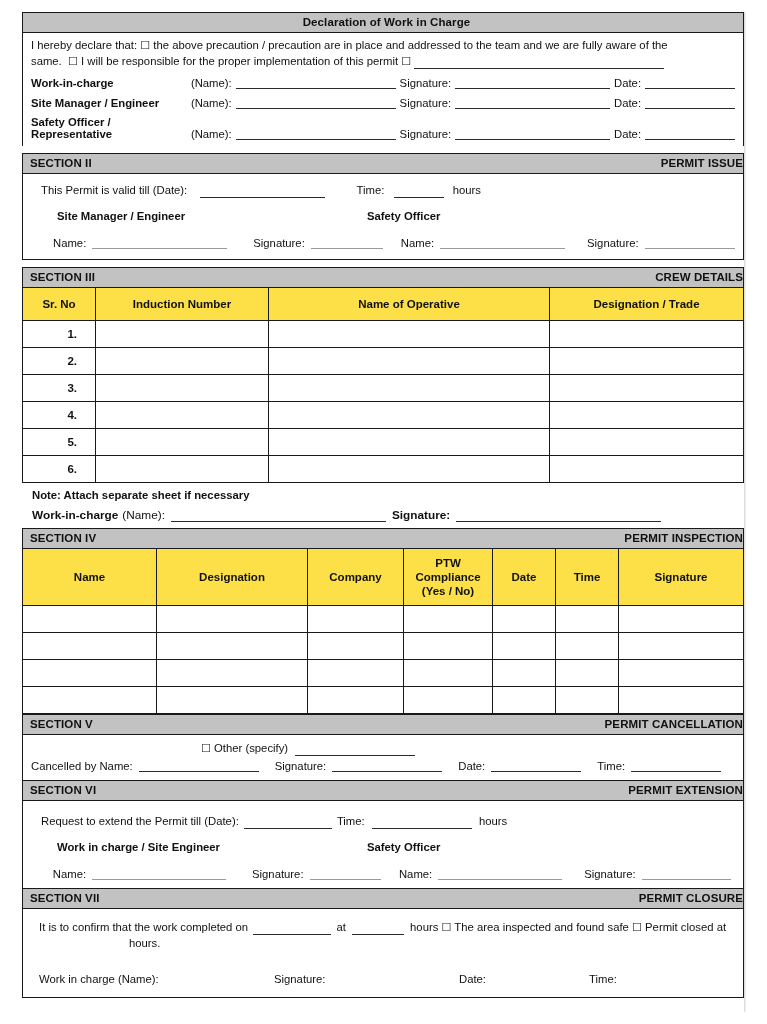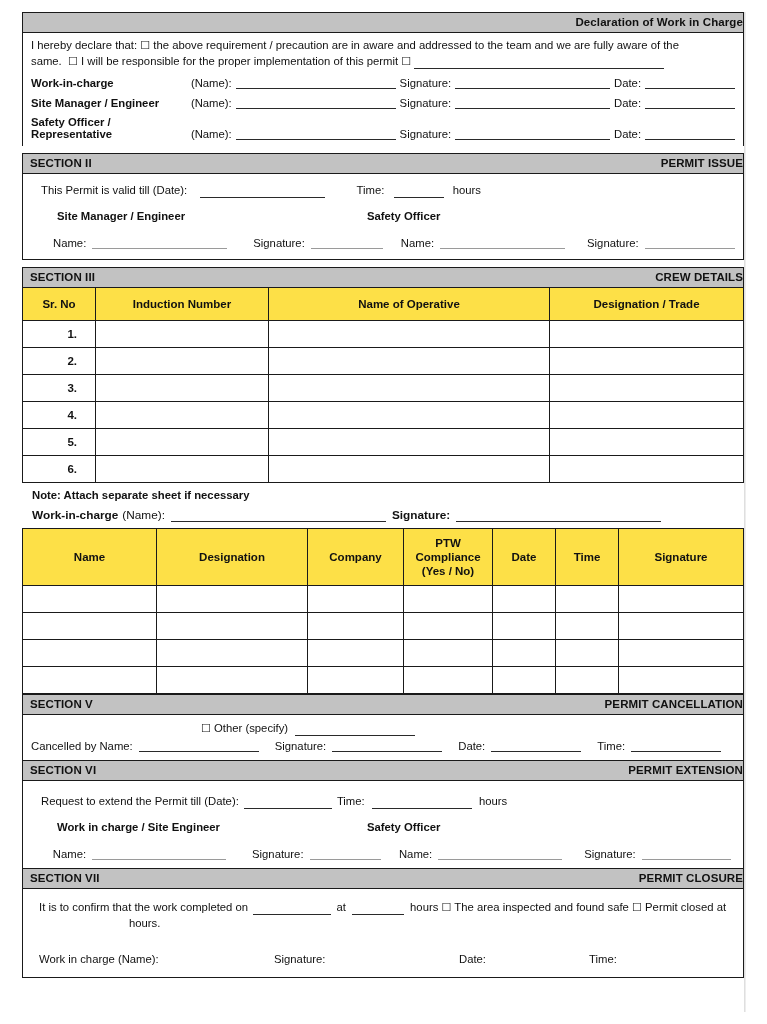--- a/index.html
+++ b/index.html
@@ -45,21 +45,21 @@
     left: 7px;
     top: 3px;
   }
   .bar .ttl {
     position: absolute;
     left: 0; right: 0;
     top: 3px;
     text-align: right;
     padding-left: 30px;
   }
-  .bar .ttl.onlyleft { text-align: right; padding-left: 7px; }
+  .bar .ttl.onlyleft { text-align: center; padding-left: 7px; }
 
   .body-pad { padding: 4px 8px 6px 8px; }
 
   .txt { font-size: 11.3px; line-height: 16px; }
   .b { font-weight: bold; }
   .ul {
     display: inline-block;
     border-bottom: 1px solid #2a2a2a;
     vertical-align: bottom;
     height: 12px;
@@ -139,21 +139,21 @@
 <div class="page">
 
   <div class="block">
     <div class="bar">
       <span class="ttl onlyleft">Declaration of Work in Charge</span>
     </div>
     <div class="body-pad">
       <div class="txt">
         <span>I hereby declare that:</span>
         <span class="cb">☐</span>
-        <span>the above requirement / precaution are in aware and addressed to the team and we are fully aware of the</span><br>
+        <span>the above precaution / precaution are in place and addressed to the team and we are fully aware of the</span><br>
         <span>same.</span>
         &nbsp;<span class="cb">☐</span>
         <span>I will be responsible for the proper implementation of this permit</span>
         <span class="cb">☐</span>
         <span class="ul" style="width:250px"></span>
       </div>
 
       <div class="sigrow">
         <span class="lbl" style="width:160px">Work-in-charge</span>
         <span>(Name):</span>
@@ -279,20 +279,24 @@
     <div class="wic">
       <span class="b">Work-in-charge</span>
       <span style="margin-left:4px">(Name):</span>
       <span class="ul" style="width:215px;margin:0 6px"></span>
       <span class="b">Signature:</span>
       <span class="ul" style="width:205px;margin-left:6px"></span>
     </div>
   </div>
 
   <div class="block last">
+    <div class="bar">
+      <span class="sec">SECTION IV</span>
+      <span class="ttl">PERMIT INSPECTION</span>
+    </div>
     <table class="grid noouter">
       <tbody>
           <tr>
         <th style="width:133px;height:56px">Name</th>
         <th style="width:150px">Designation</th>
         <th style="width:95px">Company</th>
         <th style="width:88px;white-space:pre-line;line-height:14px">PTW
 Compliance
 (Yes / No)</th>
         <th style="width:62px">Date</th>

